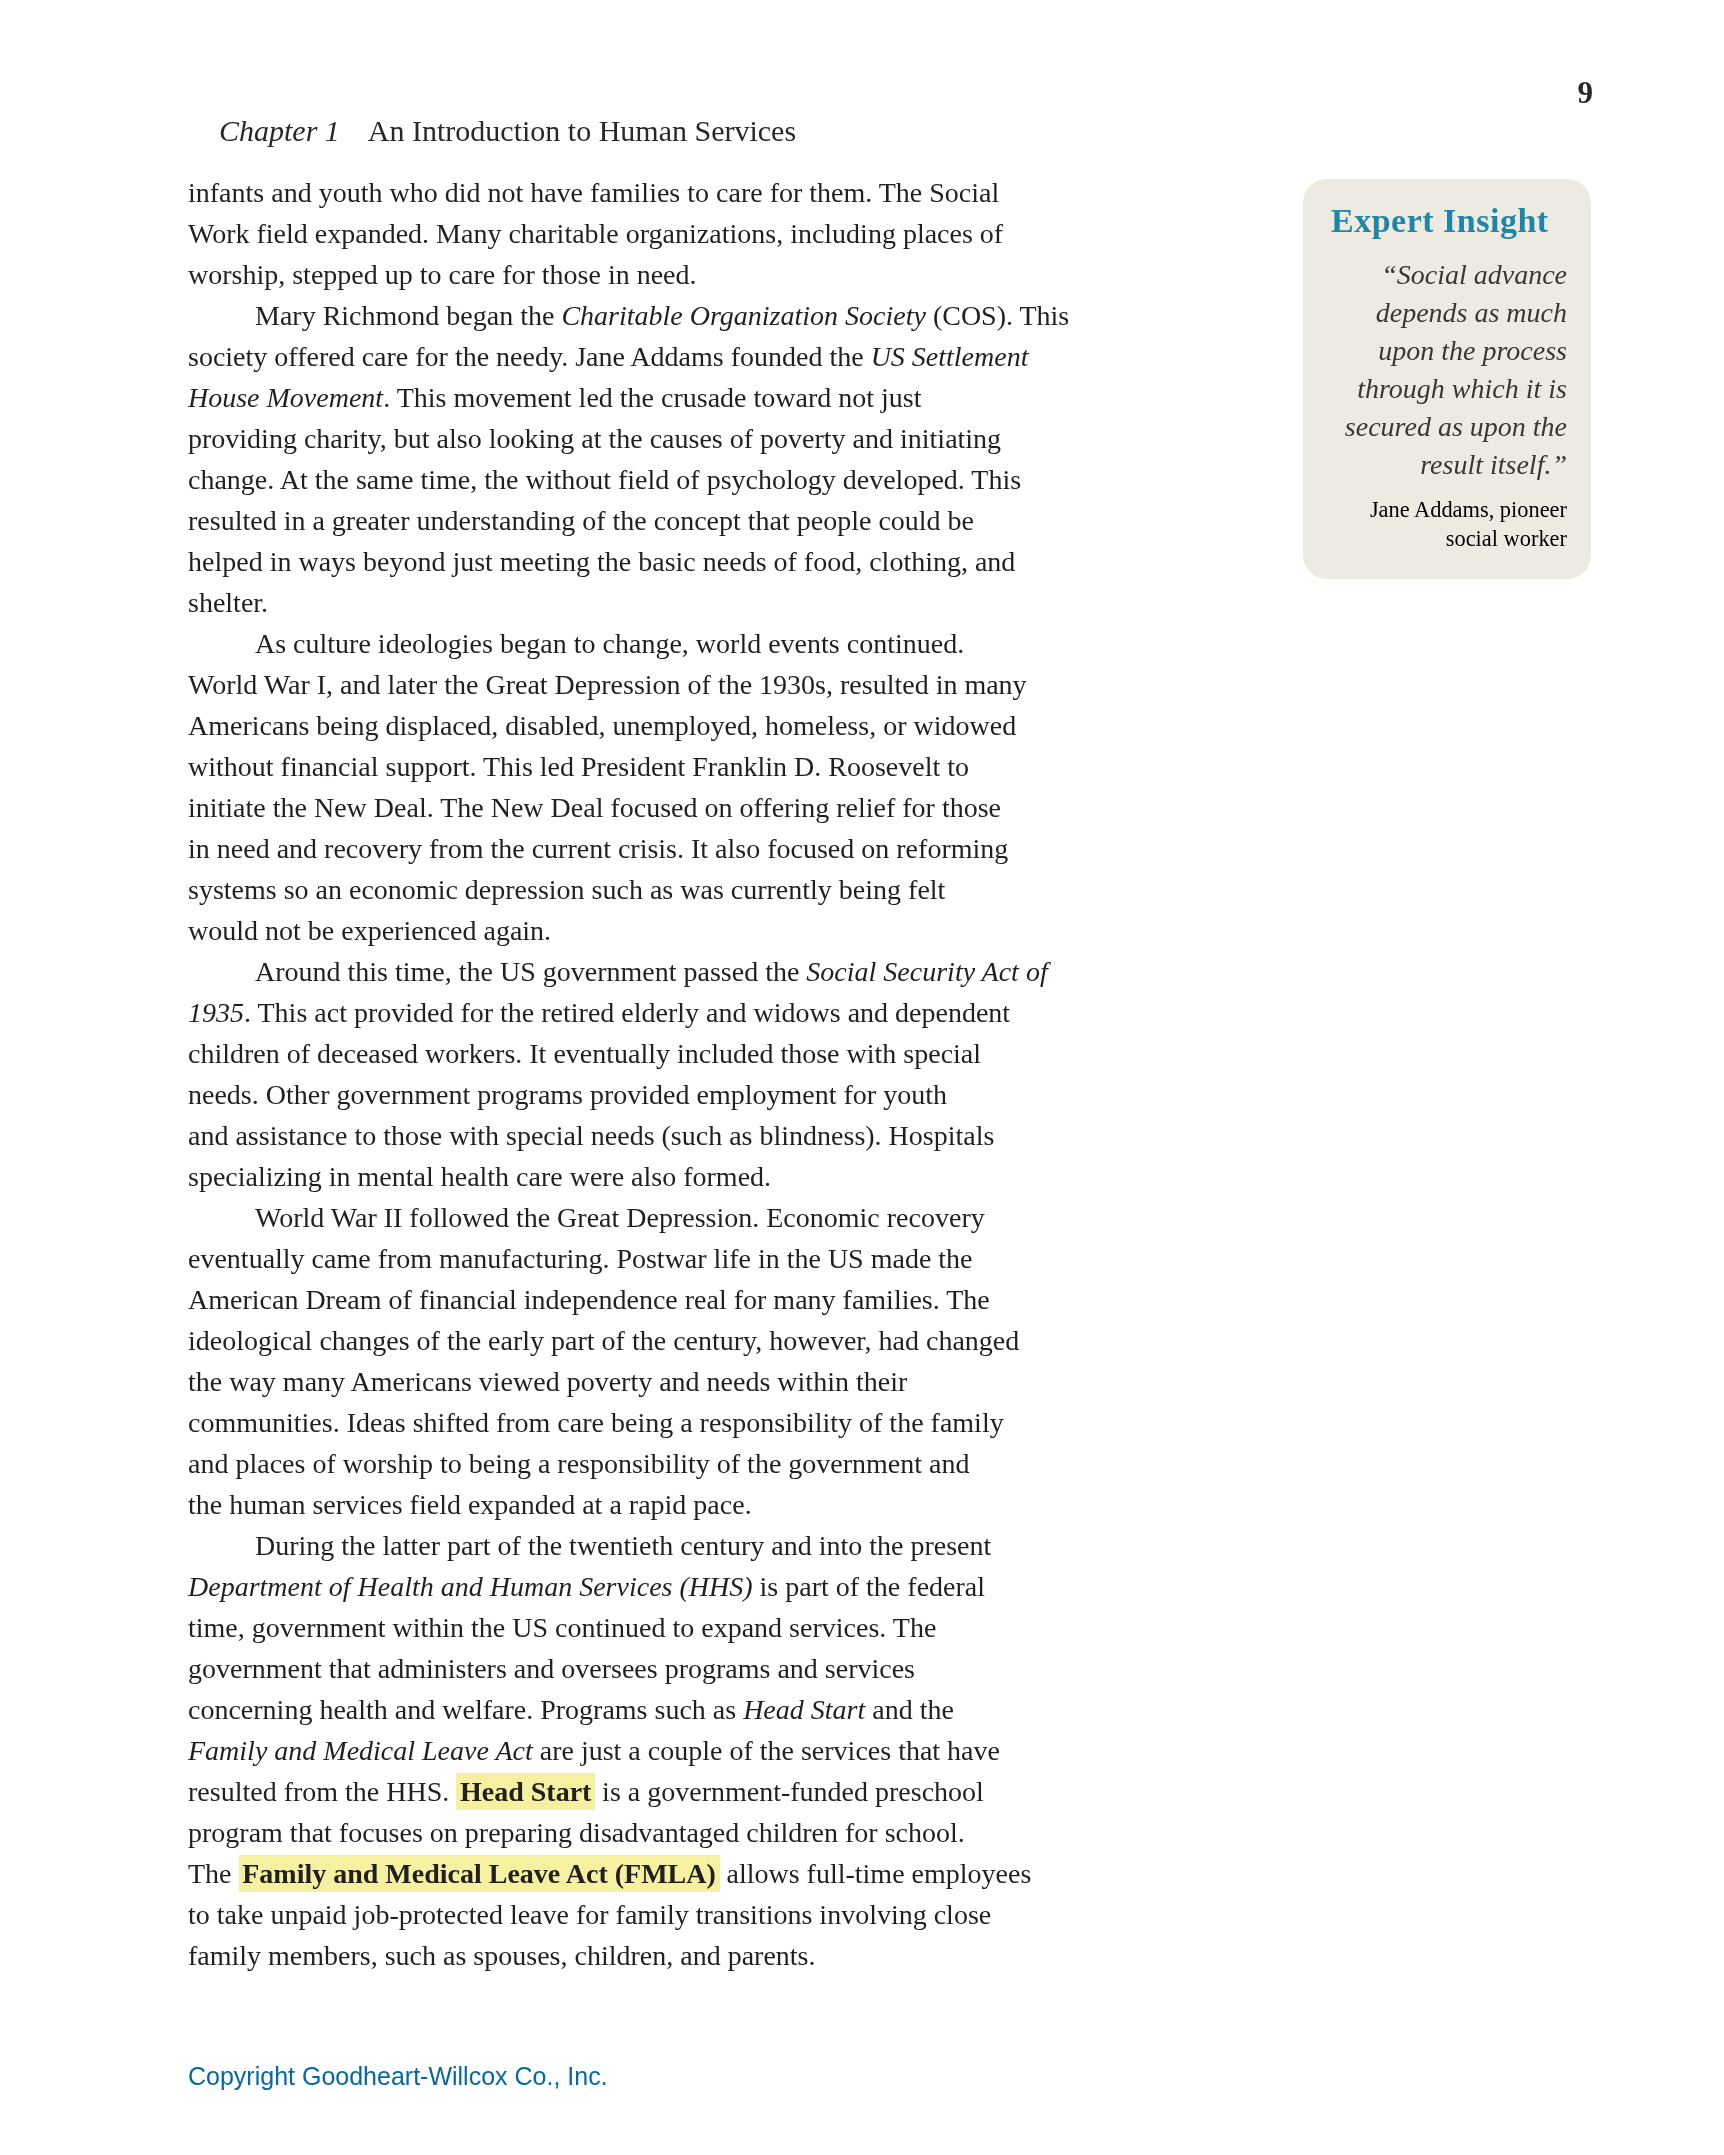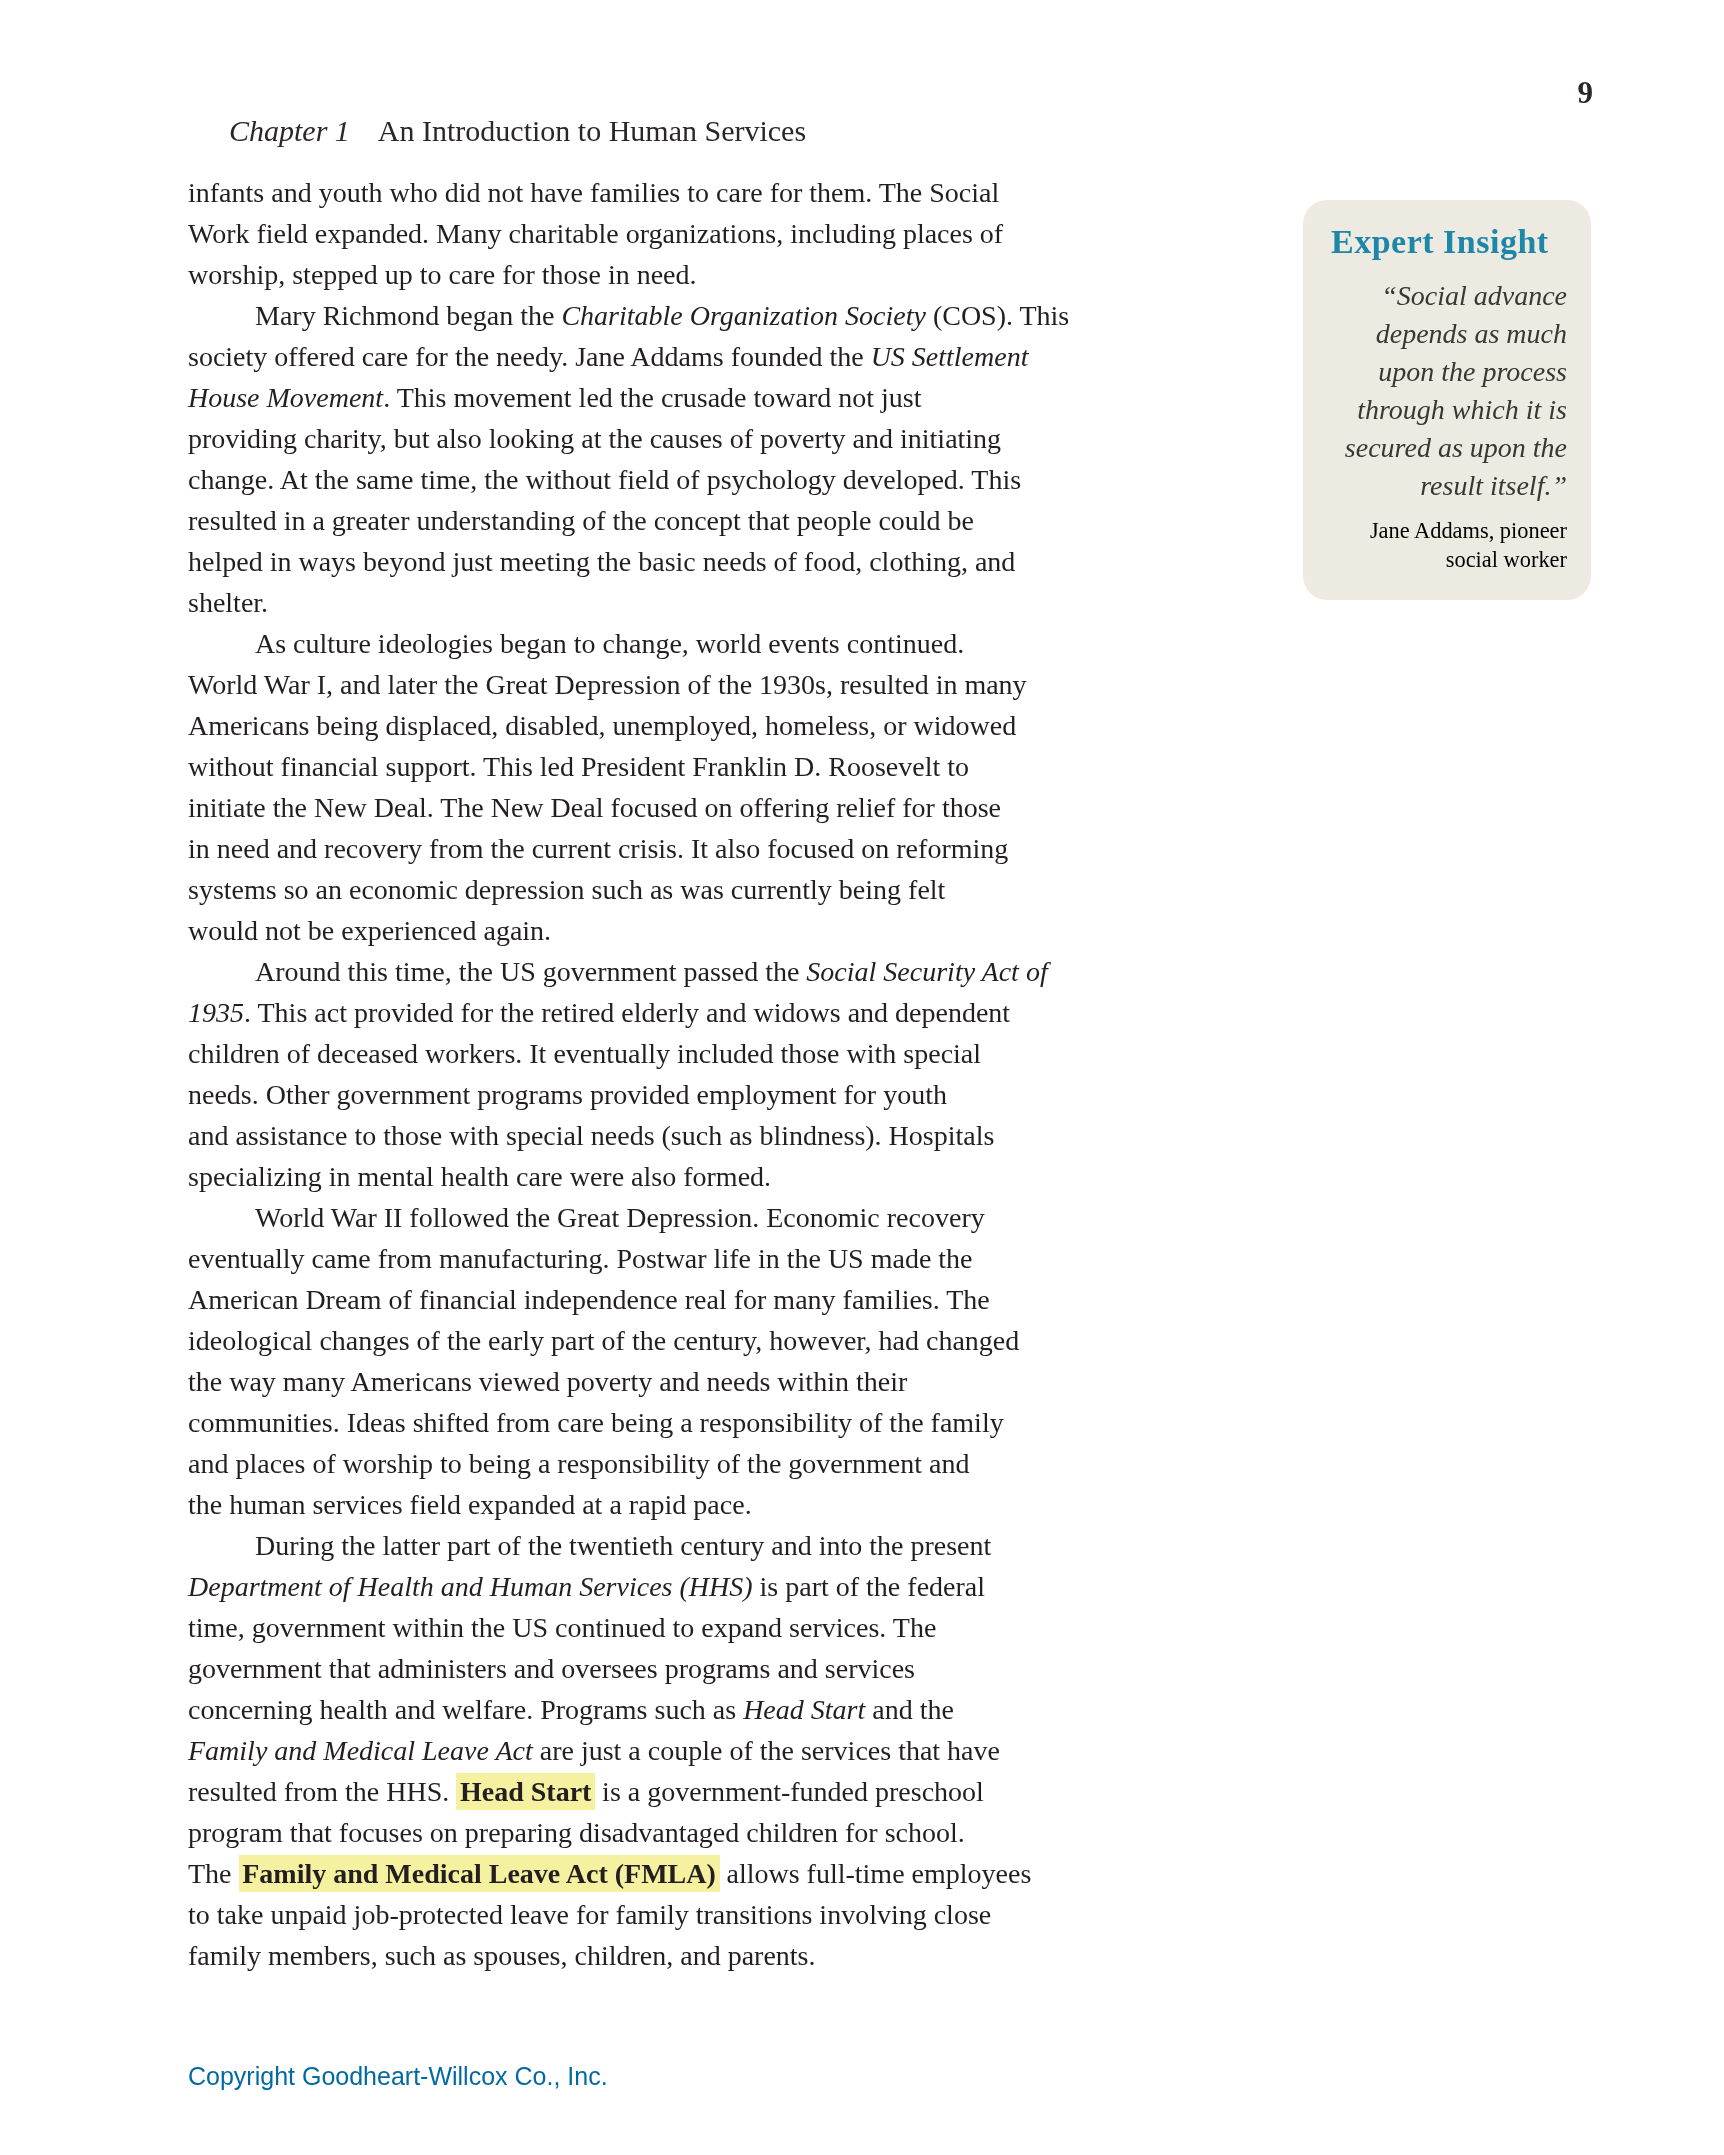--- a/index.html
+++ b/index.html
@@ -8,21 +8,21 @@
     width: 1725px;
     height: 2155px;
     background: #ffffff;
     font-family: "Liberation Serif", serif;
     color: #231f20;
     overflow: hidden;
   }
   
   #header {
     position: absolute;
-    left: 199px;
+    left: 189px;
     top: 75px;
     font-size: 30px;
     line-height: 37px;
     color: #2b2727;
     white-space: pre;
   }
   #header .chapter { font-style: italic; }
   #header .title { margin-left: 28px; }
   #page-number {
     position: absolute;
@@ -57,21 +57,20 @@
   #sidebar {
     position: absolute;
     left: 1303px;
     top: 179px;
     width: 288px;
     min-height: 374px;
     background: #edeae2;
     border-radius: 24px;
     box-sizing: border-box;
     padding: 20.5px 24px 26px 28px;
-    margin-top: 21px;
   }
   #sidebar .si-title {
     font-size: 34px;
     font-weight: bold;
     color: #1e87a7;
     line-height: 41px;
     margin-bottom: 15px;
     letter-spacing: 0.5px;
   }
   #sidebar .si-quote {

